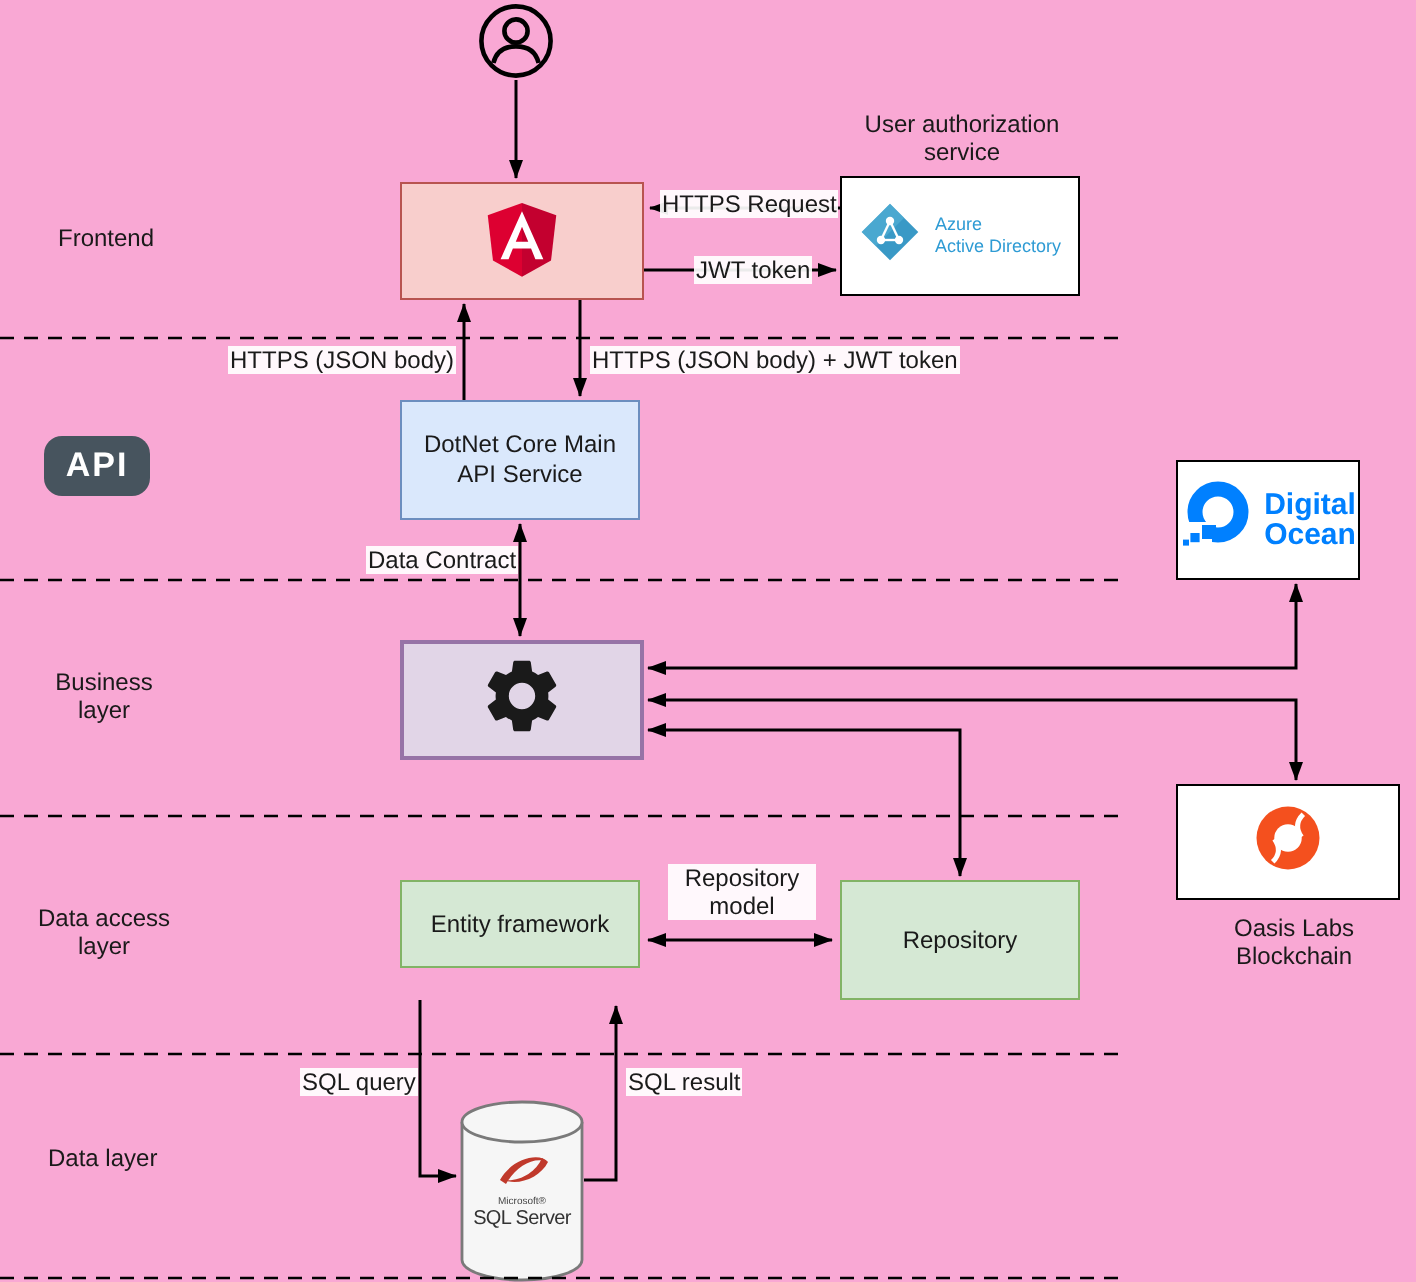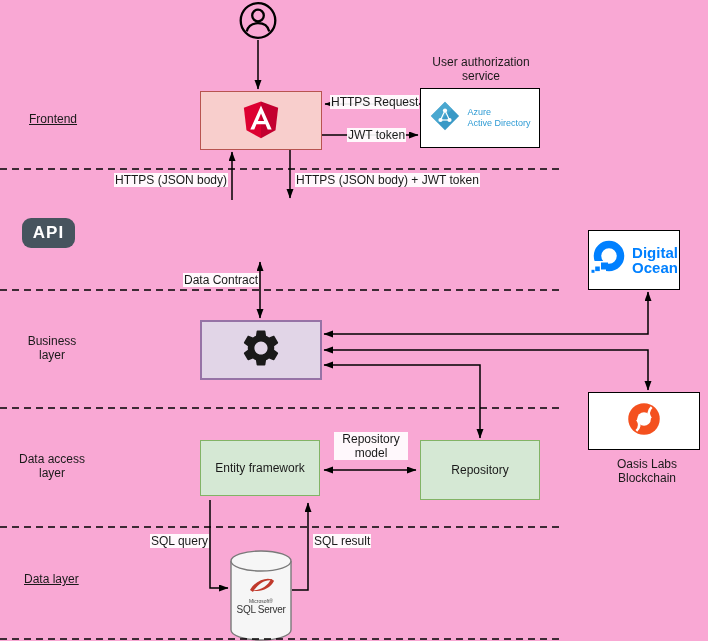--- a/index.html
+++ b/index.html
@@ -10,21 +10,21 @@
   .overlay{position:absolute;left:0;top:0;width:708px;height:641px;z-index:5;pointer-events:none;}
   .box{position:absolute;box-sizing:border-box;display:flex;align-items:center;justify-content:center;
        text-align:center;font-size:12px;line-height:1.25;z-index:2;}
   .box.red   {background:#f8cecc;border:1.5px solid #b85450;}
   .box.blue  {background:#dae8fc;border:1.5px solid #6c8ebf;}
   .box.purple{background:#e1d5e7;border:2px solid #9673a6;}
   .box.green {background:#d5e8d4;border:1.5px solid #82b366;}
   .box.plain {background:#ffffff;border:1.5px solid #000000;}
   .lbl{position:absolute;font-size:12px;line-height:1.18;z-index:7;text-align:center;
        background:rgba(255,255,255,0.92);padding:0 1px;}
-  .lbl.left{text-align:right;background:transparent;text-decoration:underline;}
+  .lbl.left{text-align:right;background:transparent;}
   .api-badge{position:absolute;left:22px;top:218px;width:53px;height:30px;background:#47545e;
        border-radius:9px;color:#ffffff;font-weight:bold;font-size:17px;letter-spacing:1px;
        display:flex;align-items:center;justify-content:center;z-index:2;}
   .person{position:absolute;left:238px;top:1px;z-index:2;}
   .do-row,.az-row{display:flex;align-items:center;gap:6px;}
   .do-text{color:#0080ff;font-weight:bold;font-size:15px;line-height:1.02;text-align:left;}
   .az-text{color:#2e9bd4;font-size:9px;line-height:1.25;text-align:left;}
   .cyl{position:absolute;left:230px;top:550px;width:62px;height:91px;z-index:2;}
   .cyl-txt{position:absolute;left:230px;top:598px;width:62px;text-align:center;z-index:3;}
   .cyl-ms{font-size:5px;color:#444;display:block;}
@@ -106,20 +106,23 @@
       </span>
       <span class="az-text">
         <span>Azure</span><br>
         <span>Active Directory</span>
       </span>
     </div>
   </div>
 
   <div class="api-badge">API</div>
 
+  <div class="box blue" style="left:200px;top:200px;width:120px;height:60px;padding:0 8px;">
+    <span>DotNet Core Main API Service</span>
+  </div>
 
   <div class="box purple" style="left:200px;top:320px;width:122px;height:60px;">
     <span>
       <svg width="44" height="44" viewBox="0 0 24 24">
         <path fill="#1a1a1a" d="M19.14,12.94c0.04-0.3,0.06-0.61,0.06-0.94c0-0.32-0.02-0.64-0.07-0.94l2.03-1.58
           c0.18-0.14,0.23-0.41,0.12-0.61l-1.92-3.32c-0.12-0.22-0.37-0.29-0.59-0.22l-2.39,0.96c-0.5-0.38-1.03-0.7-1.62-0.94
           L14.4,2.81c-0.04-0.24-0.24-0.41-0.48-0.41h-3.84c-0.24,0-0.43,0.17-0.47,0.41L9.25,5.35C8.66,5.59,8.12,5.92,7.63,6.29
           L5.24,5.33c-0.22-0.08-0.47,0-0.59,0.22L2.74,8.87C2.62,9.08,2.66,9.34,2.86,9.48l2.03,1.58C4.84,11.36,4.8,11.69,4.8,12
           s0.02,0.64,0.07,0.94l-2.03,1.58c-0.18,0.14-0.23,0.41-0.12,0.61l1.92,3.32c0.12,0.22,0.37,0.29,0.59,0.22l2.39-0.96
           c0.5,0.38,1.03,0.7,1.62,0.94l0.36,2.54c0.05,0.24,0.24,0.41,0.48,0.41h3.84c0.24,0,0.44-0.17,0.47-0.41l0.36-2.54
@@ -152,21 +155,21 @@
       <svg width="42" height="42" viewBox="0 0 44 44">
         <circle cx="22" cy="22" r="16.5" fill="#F4501E"></circle>
         <circle cx="22" cy="22" r="7.2" fill="#ffffff"></circle>
         <path d="M30,9.5 Q24.5,15 29.1,21.5" stroke="#ffffff" stroke-width="2.6" fill="none"></path>
         <path d="M14,34.5 Q19.5,29 14.9,22.5" stroke="#ffffff" stroke-width="2.6" fill="none"></path>
       </svg>
     </span>
   </div>
   <div class="lbl" style="left:596px;top:457px;width:100px;background:transparent;">Oasis Labs Blockchain</div>
 
-  <div class="box green" style="left:200px;top:440px;width:120px;height:56px;">
+  <div class="box green" style="left:200px;top:440px;width:120px;height:44px;">
     <span>Entity framework</span>
   </div>
 
   <div class="box green" style="left:420px;top:440px;width:120px;height:60px;">
     <span>Repository</span>
   </div>
 
   <div class="cyl">
     <svg width="62" height="91" viewBox="0 0 62 91">
       <path d="M1,11 L1,80 A30,10 0 0 0 61,80 L61,11" fill="#f6f6f6" stroke="#7a7a7a" stroke-width="1.4"></path>

